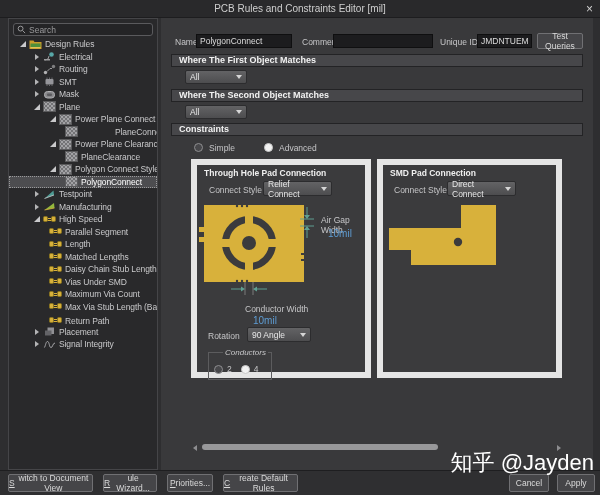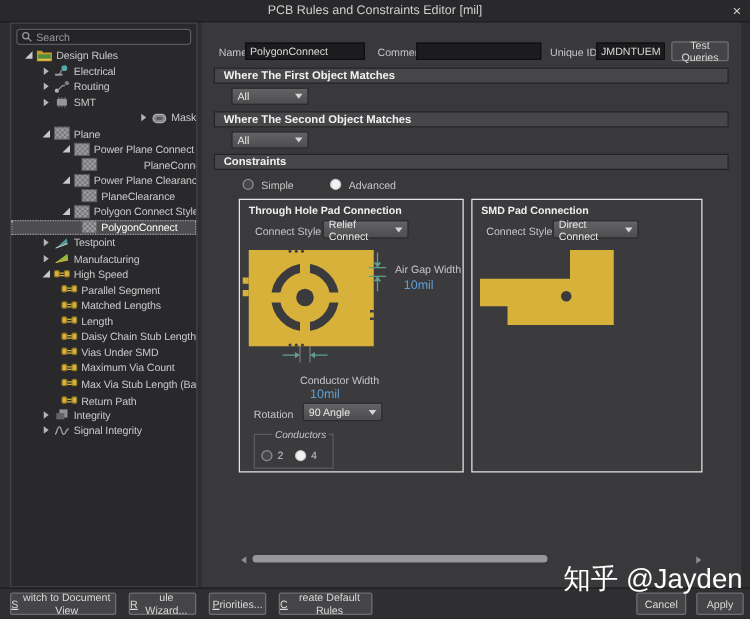--- a/index.html
+++ b/index.html
@@ -39,21 +39,21 @@
   .lbl{position:absolute;font-size:8.5px;color:#c6c6c8;}
   .field{position:absolute;background:#1c1c1e;border:1px solid #0f0f10;color:#dcdcdc;font-size:8.5px;padding:0 3px;outline:none;}
   .btn{position:absolute;background:#454548;border:1px solid #707073;border-radius:2px;color:#dadada;font-size:8.5px;text-align:center;cursor:default;display:flex;align-items:center;justify-content:center;}
   .btn u{text-decoration:underline;}
   .btn.default{border:1px solid #a3b8cd;box-shadow:0 0 0 1px #3c4f63 inset;}
   .hbar{position:absolute;width:412px;height:13px;background:#47474a;border:1px solid #232325;color:#f2f2f2;font-weight:bold;font-size:9px;line-height:11px;padding-left:7px;}
   .dropdown{position:absolute;background:linear-gradient(#636365,#4d4d4f);border:1px solid #2c2c2e;border-radius:2px;color:#e8e8e8;font-size:8.5px;display:flex;align-items:center;padding:0 4px;cursor:default;}
   .dd-arrow{margin-left:auto;width:0;height:0;border-left:3.5px solid transparent;border-right:3.5px solid transparent;border-top:4px solid #d6d6d6;}
   .radio{position:absolute;width:9px;height:9px;border-radius:50%;background:#47474a;border:1px solid #8e8e90;}
   .radio.checked{background:#f2f2f2;border-color:#c8c8c8;}
-  .groupbox{position:absolute;top:159px;height:219px;border:1px solid #e5e5e5;background:var(--panel2);}
+  .groupbox{position:absolute;top:159px;height:219px;border:6px solid #e5e5e5;background:var(--panel2);}
   .box-title{position:absolute;left:7px;top:3px;font-size:8.5px;font-weight:bold;color:#efefef;white-space:nowrap;}
   .preview{position:absolute;}
   .cu{fill:var(--copper);}
   .ring{fill:none;stroke:var(--panel2);stroke-width:7;}
   .hole{fill:var(--panel2);}
   .dim line{stroke:var(--dim);stroke-width:1;}
   .dim polygon{fill:var(--dim);}
   .dimgray line{stroke:#8a8a8c;stroke-width:0.8;}
   .val{position:absolute;font-size:10px;color:var(--value-blue);}
   .fieldset{position:absolute;border:1px solid #5c5c5e;}
@@ -140,21 +140,21 @@
           <span class="ticon">
             <svg width="13" height="11" viewBox="0 0 13 11">
               <rect x="2.5" y="3" width="8" height="5.5" rx="1" fill="#95959a"></rect>
               <g stroke="#6b6b6e">
                 <path d="M4 1.5v1.5M6.5 1.5v1.5M9 1.5v1.5M4 8.5V10M6.5 8.5V10M9 8.5V10"></path>
               </g>
             </svg>
           </span>
           <span class="tlabel">SMT</span>
         </div>
-        <div class="tree-row" style="padding-left: 24px; justify-content: flex-end;">
+        <div class="tree-row" style="padding-left: 24px;">
           <span class="twisty closed"></span>
           <span class="ticon">
             <svg width="13" height="11" viewBox="0 0 13 11">
               <rect x="1.5" y="2.5" width="10" height="6.5" rx="3" fill="#87878a" stroke="#b0b0b3"></rect>
               <rect x="4" y="4.5" width="5" height="2.5" rx="1" fill="#5a5a5e"></rect>
             </svg>
           </span>
           <span class="tlabel">Mask</span>
         </div>
         <div class="tree-row" style="padding-left: 24px;">
@@ -259,31 +259,31 @@
           <span class="tlabel">Parallel Segment</span>
         </div>
         <div class="tree-row" style="padding-left: 40px;">
           <span class="ticon">
             <svg width="13" height="11" viewBox="0 0 13 11">
               <path d="M3.5 4.5 H10 M3.5 6.5 H10" stroke="#d8b13b"></path>
               <rect x="0.5" y="2.5" width="4" height="5" rx="1.2" fill="#d8b13b" stroke="#8a7420"></rect>
               <rect x="8.5" y="2.5" width="4" height="5" rx="1.2" fill="#d8b13b" stroke="#8a7420"></rect>
             </svg>
           </span>
+          <span class="tlabel">Length</span>
+        </div>
+        <div class="tree-row" style="padding-left: 40px;">
+          <span class="ticon">
+            <svg width="13" height="11" viewBox="0 0 13 11">
+              <path d="M3.5 4.5 H10 M3.5 6.5 H10" stroke="#d8b13b"></path>
+              <rect x="0.5" y="2.5" width="4" height="5" rx="1.2" fill="#d8b13b" stroke="#8a7420"></rect>
+              <rect x="8.5" y="2.5" width="4" height="5" rx="1.2" fill="#d8b13b" stroke="#8a7420"></rect>
+            </svg>
+          </span>
           <span class="tlabel">Matched Lengths</span>
-        </div>
-        <div class="tree-row" style="padding-left: 40px;">
-          <span class="ticon">
-            <svg width="13" height="11" viewBox="0 0 13 11">
-              <path d="M3.5 4.5 H10 M3.5 6.5 H10" stroke="#d8b13b"></path>
-              <rect x="0.5" y="2.5" width="4" height="5" rx="1.2" fill="#d8b13b" stroke="#8a7420"></rect>
-              <rect x="8.5" y="2.5" width="4" height="5" rx="1.2" fill="#d8b13b" stroke="#8a7420"></rect>
-            </svg>
-          </span>
-          <span class="tlabel">Length</span>
         </div>
         <div class="tree-row" style="padding-left: 40px;">
           <span class="ticon">
             <svg width="13" height="11" viewBox="0 0 13 11">
               <path d="M3.5 4.5 H10 M3.5 6.5 H10" stroke="#d8b13b"></path>
               <rect x="0.5" y="2.5" width="4" height="5" rx="1.2" fill="#d8b13b" stroke="#8a7420"></rect>
               <rect x="8.5" y="2.5" width="4" height="5" rx="1.2" fill="#d8b13b" stroke="#8a7420"></rect>
             </svg>
           </span>
           <span class="tlabel">Daisy Chain Stub Length</span>
@@ -329,21 +329,21 @@
           <span class="tlabel">Return Path</span>
         </div>
         <div class="tree-row" style="padding-left: 24px;">
           <span class="twisty closed"></span>
           <span class="ticon">
             <svg width="13" height="11" viewBox="0 0 13 11">
               <rect x="4.5" y="1.5" width="6.5" height="6.5" fill="#909094"></rect>
               <rect x="2" y="4.5" width="6.5" height="5" fill="#636367"></rect>
             </svg>
           </span>
-          <span class="tlabel">Integrity</span>
+          <span class="tlabel">Placement</span>
         </div>
         <div class="tree-row" style="padding-left: 24px;">
           <span class="twisty closed"></span>
           <span class="ticon">
             <svg width="13" height="11" viewBox="0 0 13 11">
               <path d="M1 8.5 C2.5 8.5 2.5 2.5 4.5 2.5 C6.5 2.5 6 8.5 8 8.5 C10 8.5 9.5 4 12 4" stroke="#a8a8ab" fill="none"></path>
             </svg>
           </span>
           <span class="tlabel">Signal Integrity</span>
         </div>

